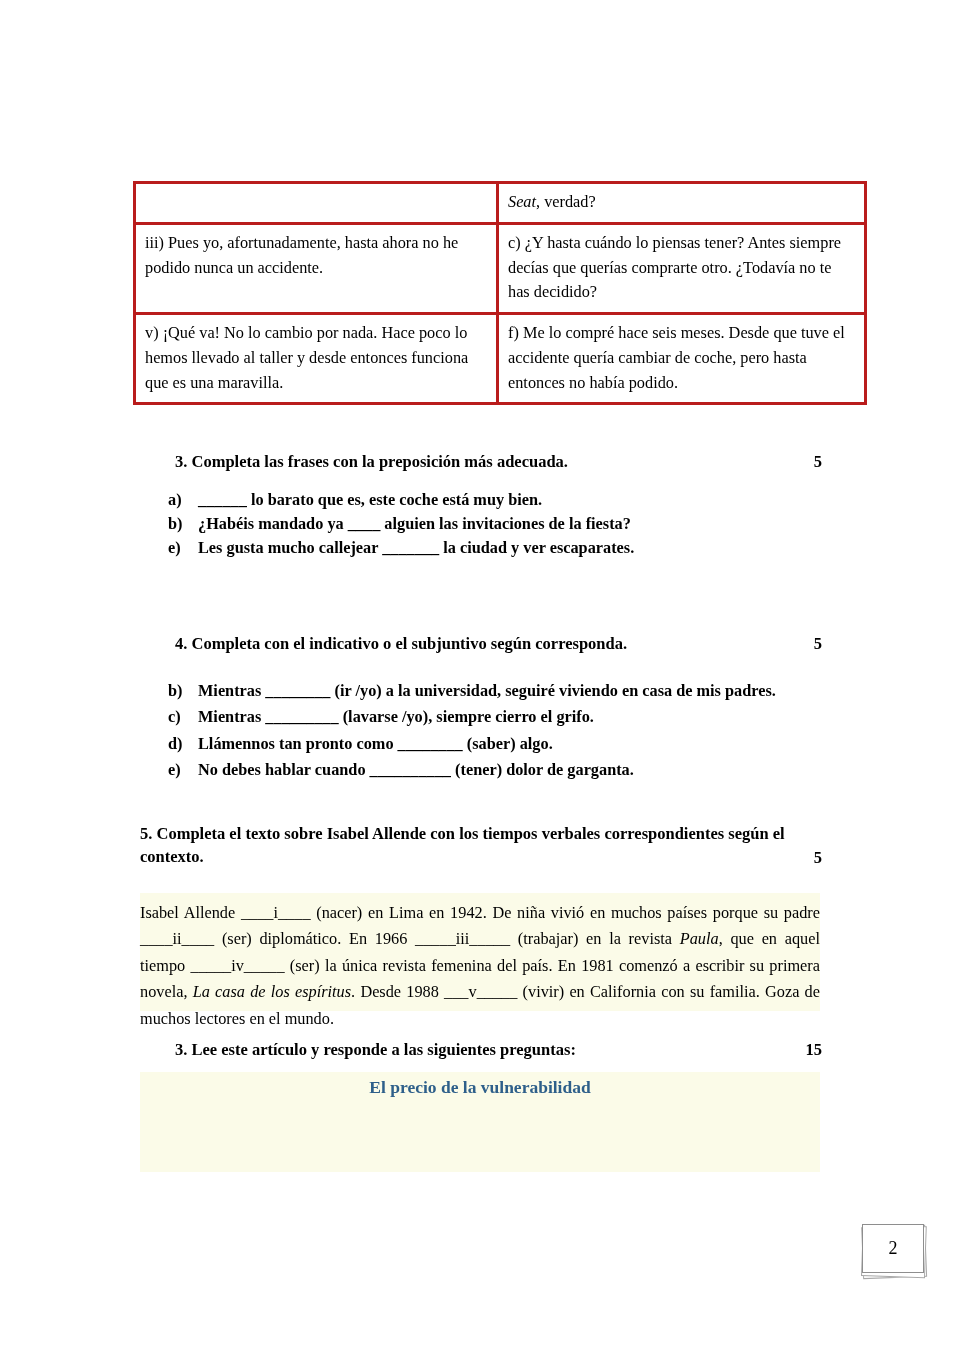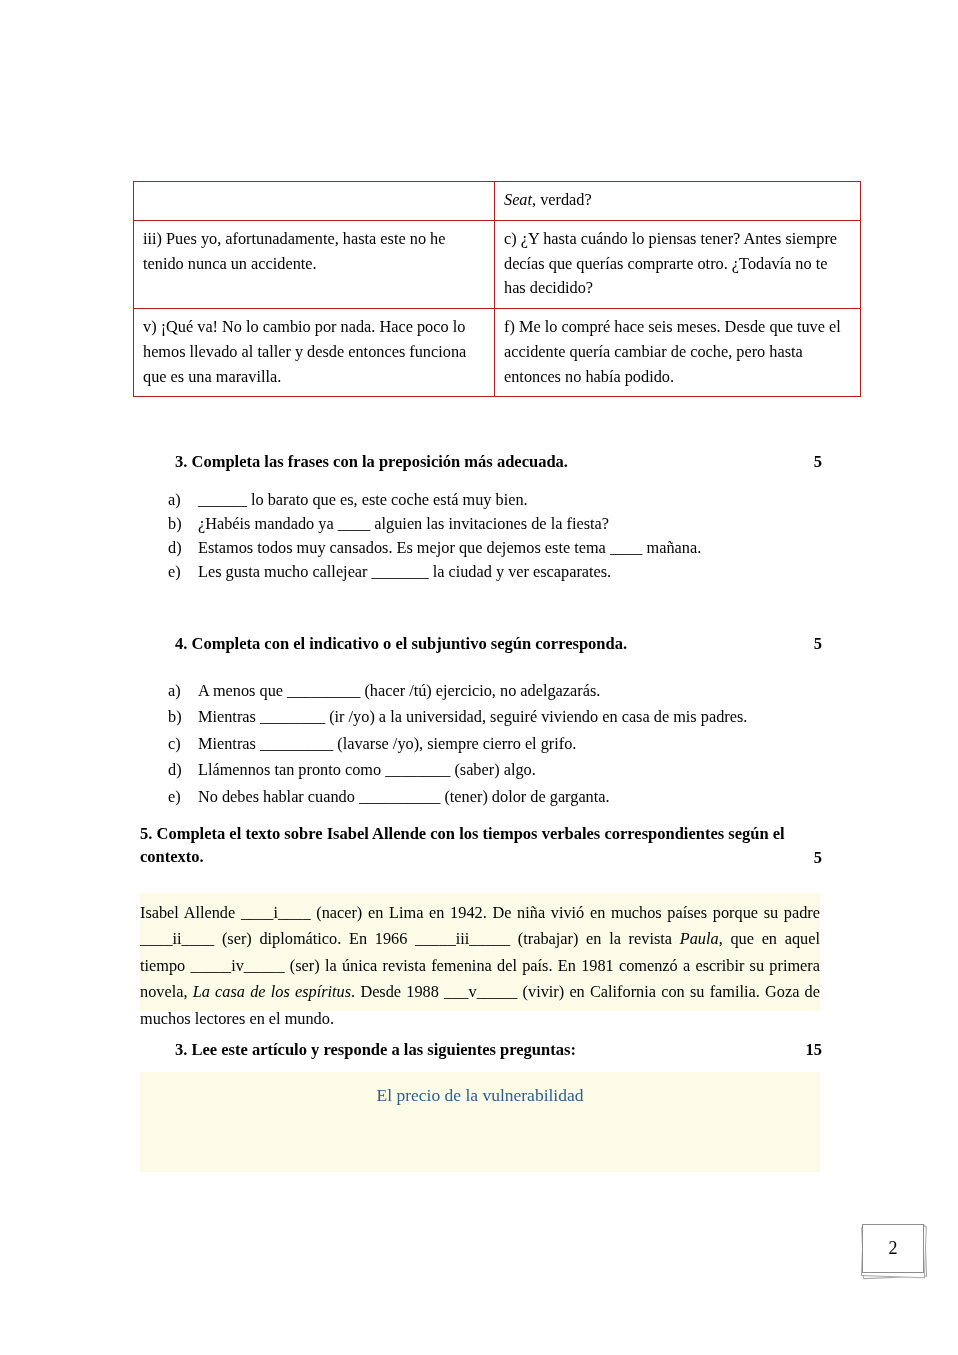--- a/index.html
+++ b/index.html
@@ -26,21 +26,21 @@
   
   .dialogue-table {
     position: absolute;
     left: 133px;
     top: 181px;
     width: 689px;
     border-collapse: collapse;
     table-layout: fixed;
   }
   .dialogue-table td {
-    border: 1px solid #b91c1c;
+    border: 3px solid #b91c1c;
     vertical-align: top;
     padding: 6px 9px 7px 9px;
     font-size: 16.3px;
     line-height: 1.52;
     font-family: Liberation Serif, serif;
   }
   .dialogue-table td.col-left  { width: 342px; }
   .dialogue-table td.col-right { width: 347px; }
   .it { font-style: italic; }
 
@@ -67,20 +67,21 @@
   .items {
     position: absolute;
     left: 168px;
     width: 660px;
     font-size: 16.3px;
     line-height: 1.47;
   }
   .items .row {
     display: block;
     white-space: nowrap;
+    font-weight: bold;
   }
   .items .lbl {
     display: inline-block;
     width: 30px;
   }
 
   
   .cream {
     position: absolute;
     background: #fbfbe8;
@@ -96,23 +97,22 @@
     text-align: justify;
   }
 
   .article-title {
     position: absolute;
     left: 140px;
     top: 1077px;
     width: 680px;
     text-align: center;
     font-size: 17.5px;
-    font-weight: normal;
+    font-weight: bold;
     color: #2e5f8a;
-    margin-top: 8px;
   }
   .article-body {
     position: absolute;
     left: 140px;
     top: 1101px;
     width: 680px;
     font-size: 16.5px;
     line-height: 1.62;
     text-align: justify;
   }
@@ -154,47 +154,45 @@
 
 <div class="page">
 
   <table class="dialogue-table">
     <tbody>
       <tr>
         <td class="col-left"></td>
         <td class="col-right"><span class="it">Seat</span><span>, verdad?</span></td>
       </tr>
       <tr>
-        <td class="col-left">iii) Pues yo, afortunadamente, hasta este no he tenido nunca un accidente.</td>
+        <td class="col-left">iii) Pues yo, afortunadamente, hasta ahora no he podido nunca un accidente.</td>
         <td class="col-right">c) ¿Y hasta cuándo lo piensas tener? Antes siempre decías que querías comprarte otro. ¿Todavía no te has decidido?</td>
       </tr>
       <tr>
         <td class="col-left">v) ¡Qué va! No lo cambio por nada. Hace poco lo hemos llevado al taller y desde entonces funciona que es una maravilla.</td>
         <td class="col-right">f) Me lo compré hace seis meses. Desde que tuve el accidente quería cambiar de coche, pero hasta entonces no había podido.</td>
       </tr>
     </tbody>
   </table>
 
   <div class="section-head" style="top:450px;">
     <span class="score">5</span>
     <span class="htext">3. Completa las frases con la preposición más adecuada.</span>
   </div>
   <div class="items" style="top:488px;">
     <span class="row"><span class="lbl">a)</span><span>______ lo barato que es, este coche está muy bien.</span></span>
     <span class="row"><span class="lbl">b)</span><span>¿Habéis mandado ya ____ alguien las invitaciones de la fiesta?</span></span>
-    <span class="row"><span class="lbl">d)</span><span>Estamos todos muy cansados. Es mejor que dejemos este tema ____ mañana.</span></span>
     <span class="row"><span class="lbl">e)</span><span>Les gusta mucho callejear _______ la ciudad y ver escaparates.</span></span>
   </div>
 
   <div class="section-head" style="top:632px;">
     <span class="score">5</span>
     <span class="htext">4. Completa con el indicativo o el subjuntivo según corresponda.</span>
   </div>
   <div class="items" style="top:678px; line-height:1.62;">
-    <span class="row"><span class="lbl">a)</span><span>A menos que _________ (hacer /tú) ejercicio, no adelgazarás.</span></span>
     <span class="row"><span class="lbl">b)</span><span>Mientras ________ (ir /yo) a la universidad, seguiré viviendo en casa de mis padres.</span></span>
     <span class="row"><span class="lbl">c)</span><span>Mientras _________ (lavarse /yo), siempre cierro el grifo.</span></span>
     <span class="row"><span class="lbl">d)</span><span>Llámennos tan pronto como ________ (saber) algo.</span></span>
     <span class="row"><span class="lbl">e)</span><span>No debes hablar cuando __________ (tener) dolor de garganta.</span></span>
   </div>
 
   <div class="section-head head-wrap" style="top:822px; left:140px; width:682px;">
     <span class="score" style="float:none; position:absolute; right:0; top:24px;">5</span>
     <span>5. Completa el texto sobre Isabel Allende con los tiempos verbales correspondientes</span>
     <span>según el contexto.</span>

